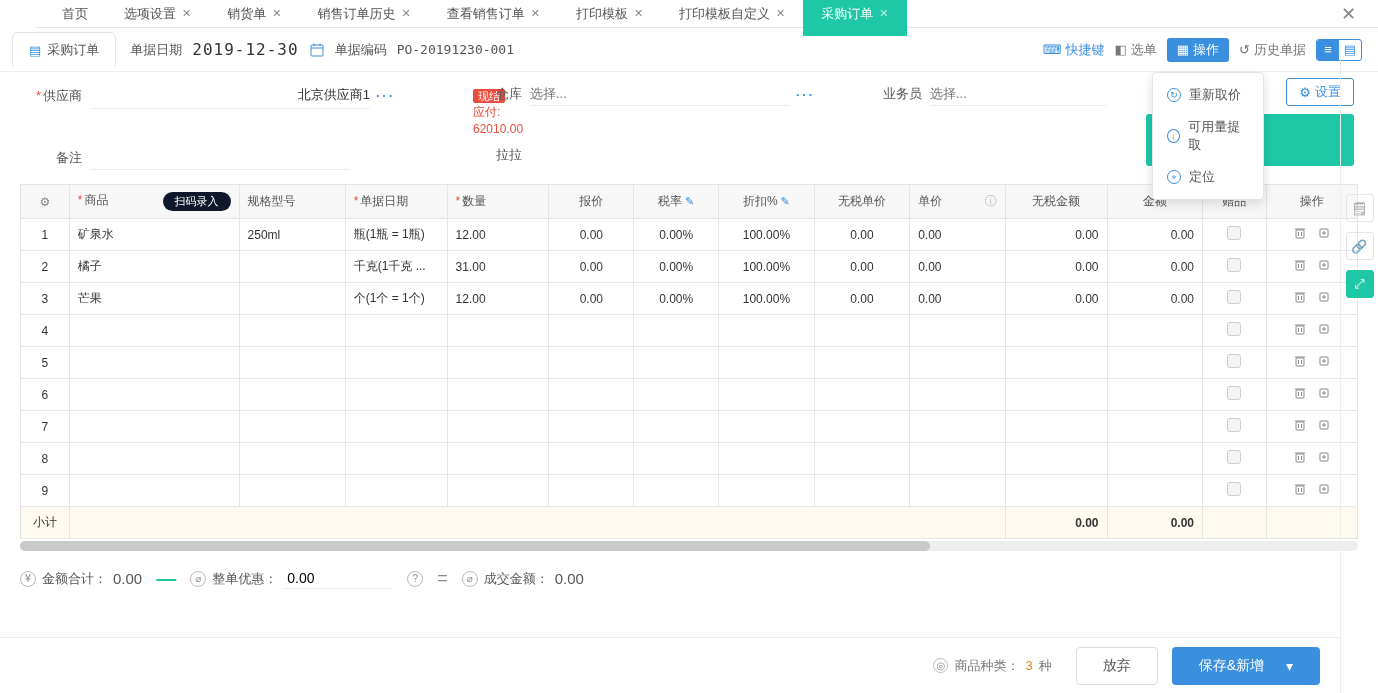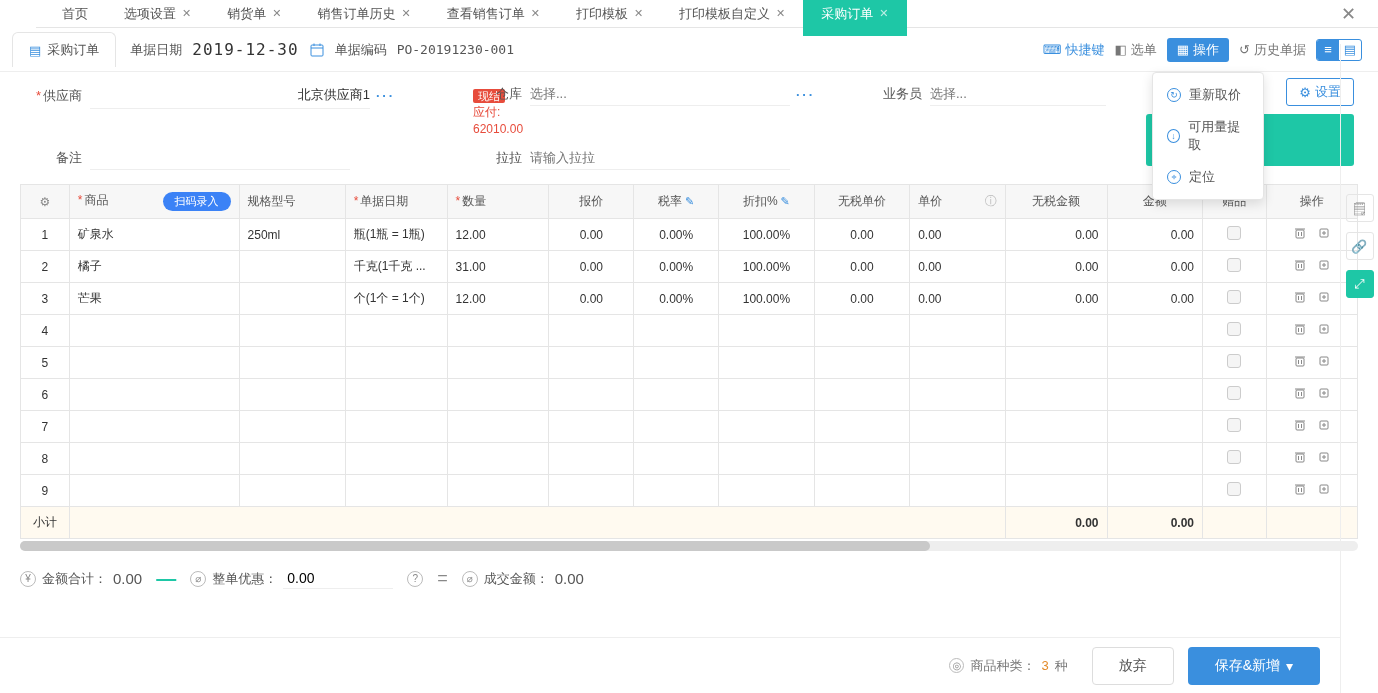--- a/index.html
+++ b/index.html
@@ -38,42 +38,42 @@
 .settings-btn { border: 1px solid #3a8fde; color: #3a8fde; border-radius: 3px; padding: 4px 12px; cursor: pointer; display: flex; align-items: center; gap: 4px; }
 .dropdown { position: absolute; right: 114px; top: 0px; background: #fff; border: 1px solid #e5e5e5; box-shadow: 0 4px 12px rgba(0,0,0,.12); border-radius: 4px; z-index: 50; padding: 6px 0; width: 112px; }
 .dropdown .item { padding: 7px 14px; display: flex; align-items: center; gap: 8px; color: #555; cursor: pointer; }
 .dropdown .item .ico { width: 14px; height: 14px; border: 1px solid #3a8fde; border-radius: 50%; display: flex; align-items: center; justify-content: center; font-size: 9px; color: #3a8fde; }
 .grid-wrap { padding: 0 20px; }
 table.grid { width: 100%; border-collapse: collapse; table-layout: fixed; }
 .grid th, .grid td { border: 1px solid #e5e5e5; padding: 7px 8px; font-size: 12px; height: 32px; overflow: hidden; white-space: nowrap; text-overflow: ellipsis; }
 .grid thead th { background: #f7f7f7; color: #555; font-weight: 500; text-align: left; }
 .grid tbody td.center, .grid thead th.center { text-align: center; }
 .grid tbody td.right { text-align: right; }
-.scan-badge { background: #3b82f6; color: #fff; font-size: 11px; border-radius: 10px; padding: 2px 12px; float: right; }
+.scan-badge { background: #0f172a; color: #fff; font-size: 11px; border-radius: 10px; padding: 2px 12px; float: right; }
 .gear { color: #888; }
 .th-icon { color: #3a8fde; font-size: 11px; margin-left: 3px; }
 .gift-cb { display: inline-block; width: 14px; height: 14px; border: 1px solid #ccc; border-radius: 3px; background: #f5f5f5; }
 .row-actions svg { color: #888; }
 .row-actions { text-align: center; }
 .subtotal-row td { background: #fffaf0; }
 .hscroll { height: 10px; background: #eee; border-radius: 5px; margin: 2px 20px 8px 20px; position: relative; }
 .hscroll .thumb { position: absolute; left: 0; top: 0; bottom: 0; width: 68%; background: #c9c9c9; border-radius: 5px; }
 .totals { display: flex; align-items: center; gap: 14px; padding: 8px 20px; color: #555; }
 .totals .seg { display: flex; align-items: center; gap: 6px; }
 .totals .circ { width: 16px; height: 16px; border: 1px solid #bbb; border-radius: 50%; display: flex; align-items: center; justify-content: center; font-size: 10px; color: #888; }
 .totals input { border: none; border-bottom: 1px solid #eee; width: 110px; font-size: 14px; padding: 2px 4px; outline: none; }
 .minus { color: #1ec7a6; font-weight: bold; font-size: 20px; }
 .eq { color: #888; font-size: 18px; }
 .footer { position: absolute; bottom: 0; left: 0; right: 38px; height: 56px; border-top: 1px solid #eee; display: flex; align-items: center; justify-content: flex-end; gap: 14px; padding: 0 20px; background: #fff; }
 .footer .kinds { color: #777; display: flex; align-items: center; gap: 6px; margin-right: 10px; }
 .footer .kinds .n { color: #e38b2a; }
 .btn { border-radius: 4px; padding: 9px 26px; font-size: 14px; cursor: pointer; border: 1px solid transparent; }
 .btn-plain { border-color: #ddd; background: #fff; color: #555; }
 .btn-outline { border-color: #3a8fde; color: #3a8fde; background: #fff; }
-.btn-primary { background: #3a8fde; color: #fff; display: flex; align-items: center; gap: 6px; }
+.btn-primary { background: #3a8fde; color: #fff; display: flex; align-items: center; gap: 22px; }
 .side-rail { position: absolute; right: 0; top: 44px; bottom: 0; width: 38px; border-left: 1px solid #eee; display: flex; flex-direction: column; align-items: center; padding-top: 150px; gap: 10px; }
 .rail-btn { width: 28px; height: 28px; border: 1px solid #e5e5e5; border-radius: 3px; display: flex; align-items: center; justify-content: center; color: #888; cursor: pointer; }
 .rail-btn.active { background: #1ec7a6; border-color: #1ec7a6; color: #fff; }
 svg { display: block; }
 </style>
 </head>
 <body>
 
 <div class="tabs">
   <div class="tab">
@@ -207,23 +207,20 @@
 
   <div class="form-row">
     <div class="field" style="width:440px">
       <span class="label">备注</span>
       <span class="value">
           <input style="">
         </span>
     </div>
     <div class="field" style="width:400px">
       <span class="label">拉拉</span>
-      <span class="value">
-          <input placeholder="请输入拉拉" style="">
-        </span>
     </div>
   </div>
 
   <div class="promo-banner">
     <span class="bar"></span>
     <div style="padding-left:8px"><span>以销定采，悠</span><br><span>单将商品快速…</span></div>
   </div>
 </div>
 
 <div class="grid-wrap">

